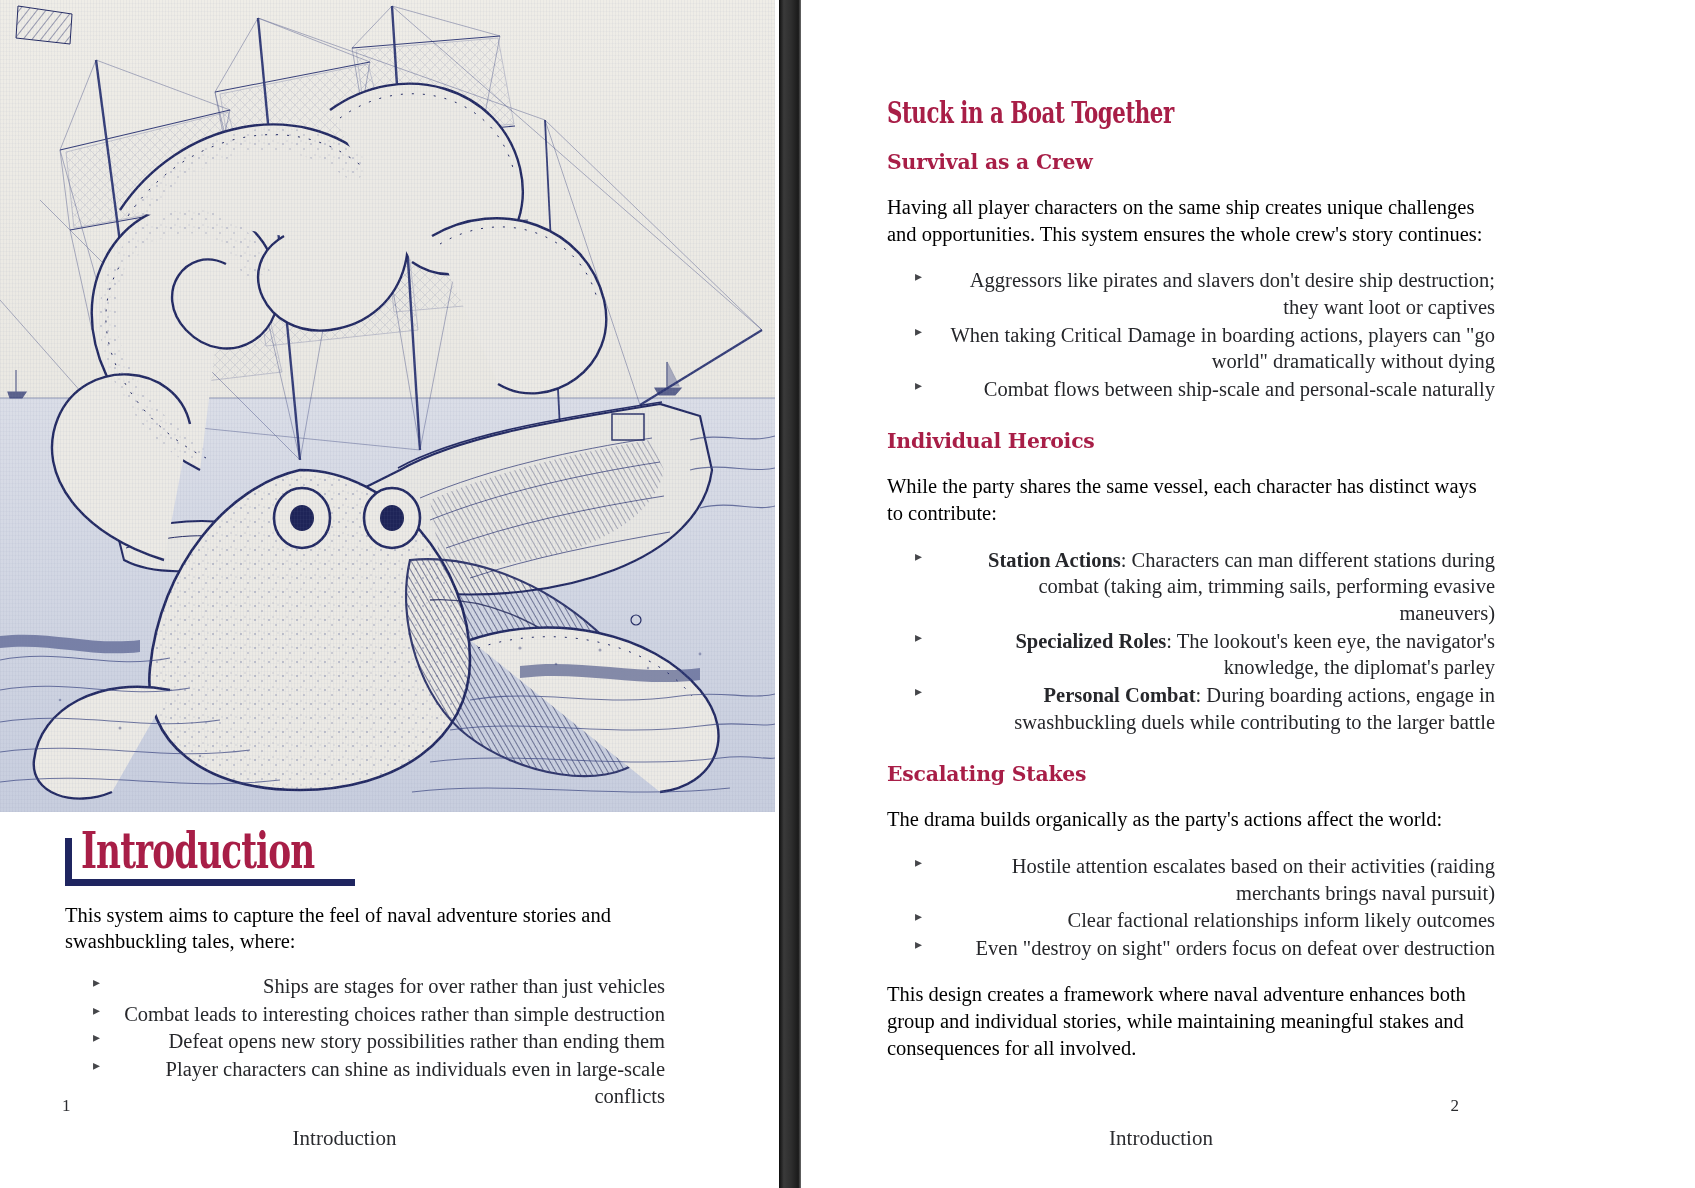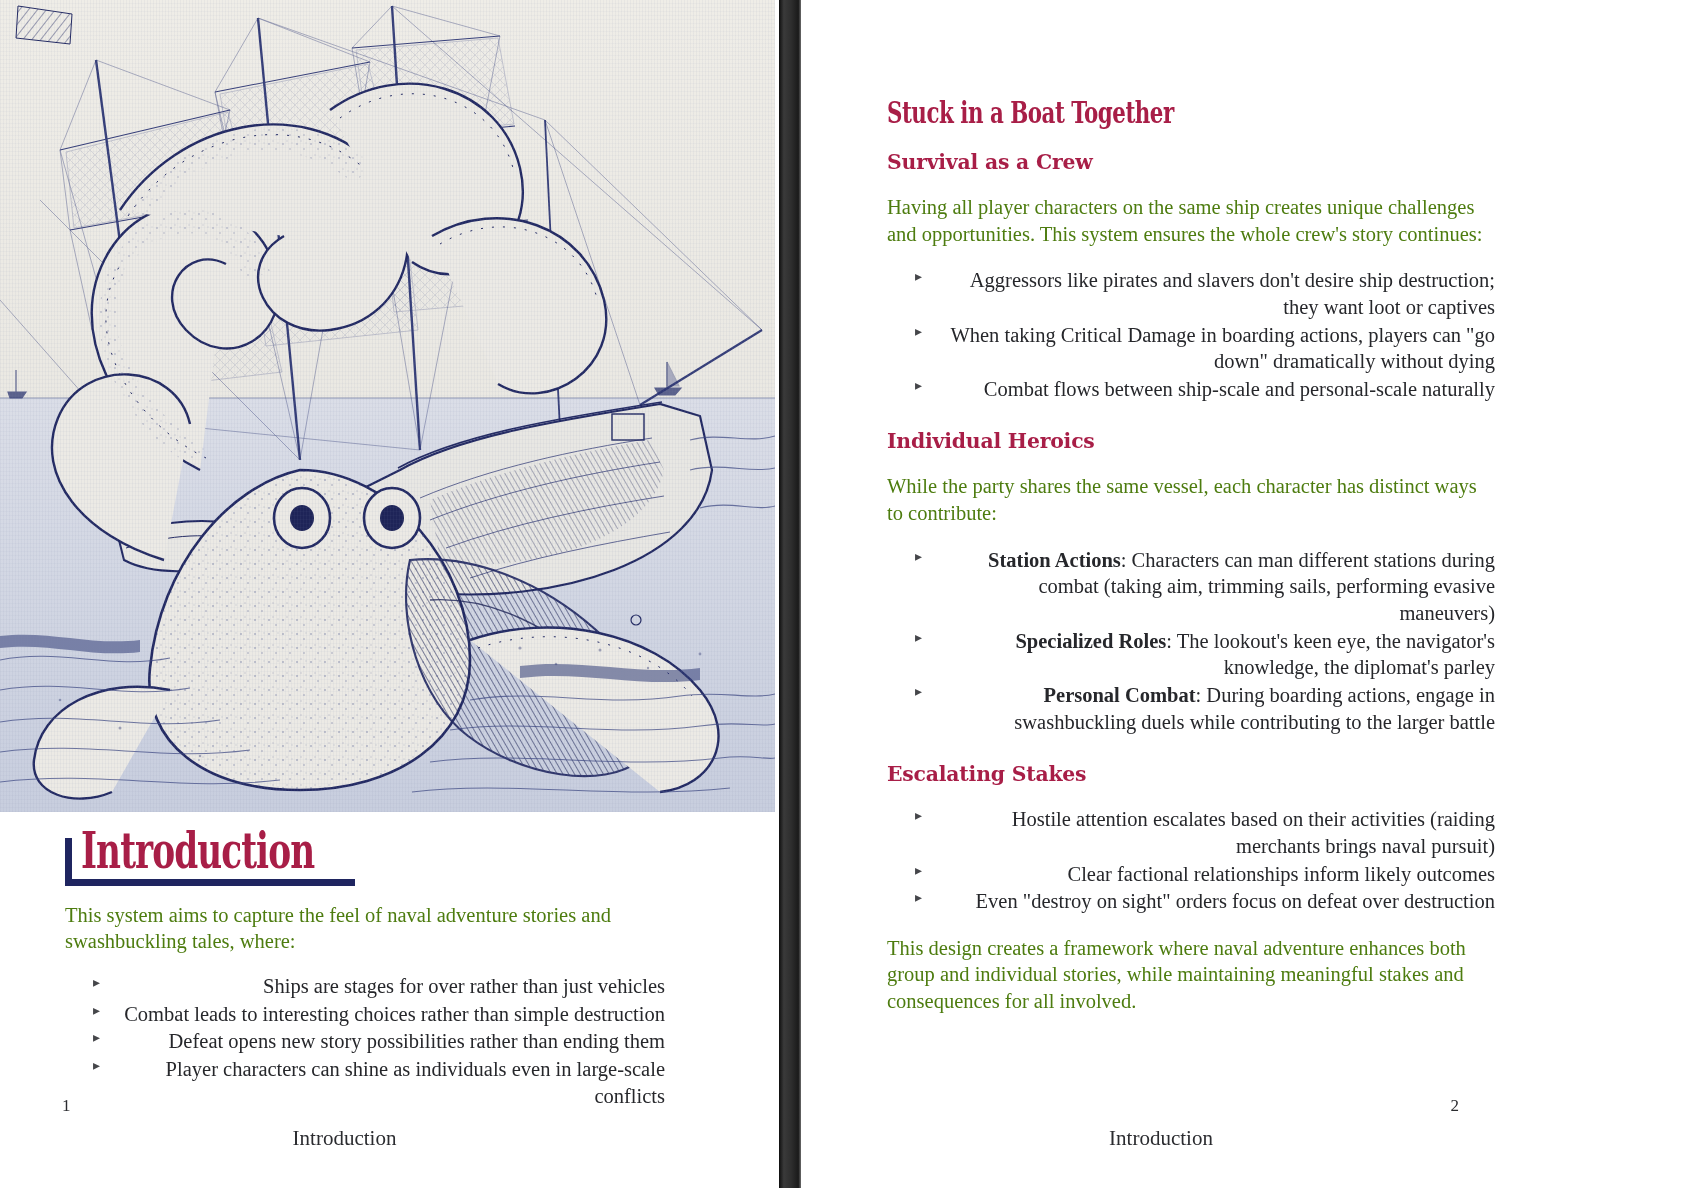--- a/index.html
+++ b/index.html
@@ -69,21 +69,21 @@
     letter-spacing:-1px;
     color:#a81e47;
     transform:scaleY(1.22) scaleX(.93);
     transform-origin:left bottom;
     font-stretch:condensed;
   }
 
   .para {
     font-size:20.5px;
     line-height:1.30;
-    color:#4d7c0f;
+    color:#000000;
     margin-bottom:18px;
   }
 
   ul.bullets { list-style:none; margin:0 0 16px 0; padding:0; }
   ul.bullets li {
     position:relative;
     padding-left:56px;
     font-size:20.5px;
     line-height:1.30;
     color:#26272b;
@@ -366,33 +366,34 @@
   <div class="page page-right">
 
     <div class="right-body">
 
       <h1 class="sec">Stuck in a Boat Together</h1>
 
       <h2 class="sub">Survival as a Crew</h2>
       <p class="para">Having all player characters on the same ship creates unique challenges and opportunities. This system ensures the whole crew's story continues:</p>
       <ul class="bullets">
         <li><span>Aggressors like pirates and slavers don't desire ship destruction; they want loot or captives</span></li>
-        <li><span>When taking Critical Damage in boarding actions, players can "go down" dramatically without dying</span></li>
+        <li><span>When taking Critical Damage in boarding actions, players can "go world" dramatically without dying</span></li>
         <li><span>Combat flows between ship-scale and personal-scale naturally</span></li>
       </ul>
 
       <h2 class="sub spaced">Individual Heroics</h2>
       <p class="para">While the party shares the same vessel, each character has distinct ways to contribute:</p>
       <ul class="bullets">
         <li><b>Station Actions</b><span>: Characters can man different stations during combat (taking aim, trimming sails, performing evasive maneuvers)</span></li>
         <li><b>Specialized Roles</b><span>: The lookout's keen eye, the navigator's knowledge, the diplomat's parley</span></li>
         <li><b>Personal Combat</b><span>: During boarding actions, engage in swashbuckling duels while contributing to the larger battle</span></li>
       </ul>
 
       <h2 class="sub spaced">Escalating Stakes</h2>
+      <p class="para">The drama builds organically as the party's actions affect the world:</p>
       <ul class="bullets">
         <li><span>Hostile attention escalates based on their activities (raiding merchants brings naval pursuit)</span></li>
         <li><span>Clear factional relationships inform likely outcomes</span></li>
         <li><span>Even "destroy on sight" orders focus on defeat over destruction</span></li>
       </ul>
 
       <p class="para para-tail">This design creates a framework where naval adventure enhances both group and individual stories, while maintaining meaningful stakes and consequences for all involved.</p>
     </div>
 
     <div class="footer">

